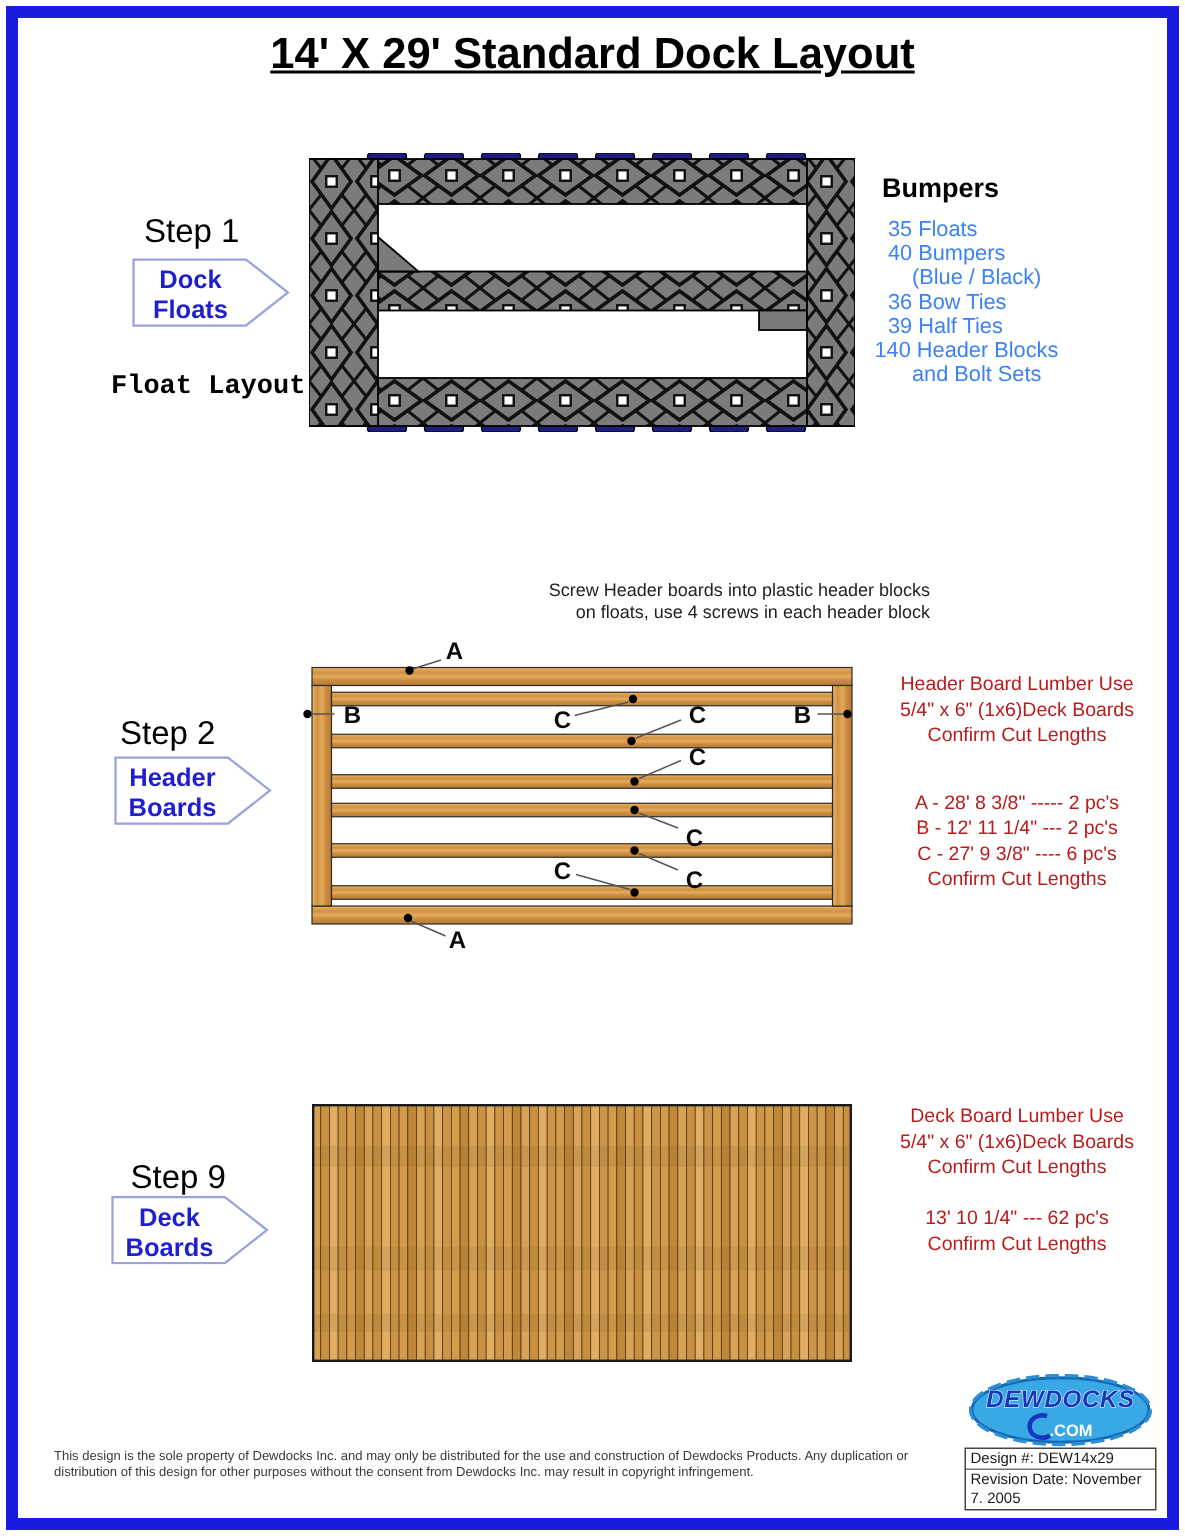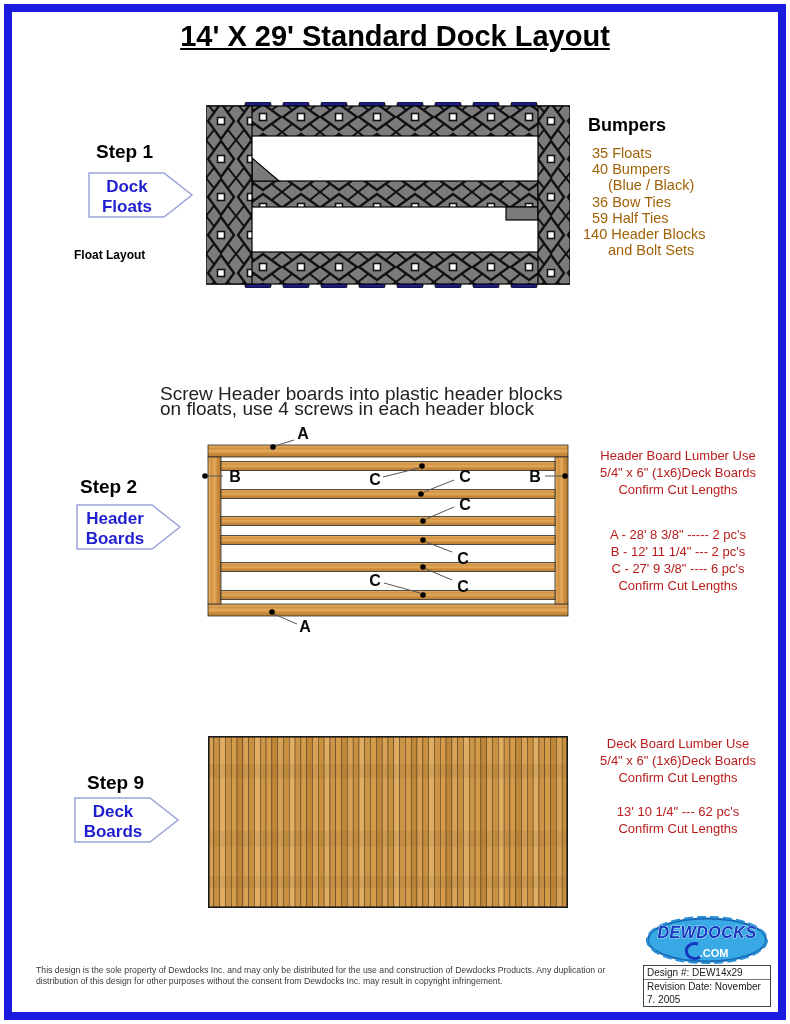--- a/index.html
+++ b/index.html
@@ -3,36 +3,36 @@
 <meta charset="utf-8">
 <style>
   html,body{margin:0;padding:0;background:#ffffff;}
   #page{position:relative;width:790px;height:1024px;background:#fff;
         font-family:"Liberation Sans",sans-serif;color:#000;overflow:hidden;}
   #page-border{position:absolute;inset:4px;border:8px solid #1b1be0;pointer-events:none;}
 
   .title{position:absolute;top:20px;left:0;width:100%;text-align:center;
          font-size:29px;font-weight:bold;text-decoration:underline;}
 
-  .step-label{position:absolute;font-size:19px;font-weight:bold;}
+  .step-label{position:absolute;font-size:22px;font-weight:normal;}
   .arrow-tag{position:absolute;}
   .arrow-tag text{font-weight:bold;font-size:17px;fill:#1f1fd0;text-anchor:middle;}
 
-  .caption-float{position:absolute;left:74px;top:248px;font-size:12px;font-weight:bold;}
+  .caption-float{position:absolute;left:74px;top:248px;font-size:18px;font-weight:bold;font-family:Liberation Mono, monospace;}
 
   .contents-heading{position:absolute;left:588px;top:115px;font-size:18px;font-weight:bold;}
   .contents-list{position:absolute;left:582px;top:145px;font-size:14.5px;line-height:16.2px;
-                 color:#a16207;padding-left:10px;white-space:nowrap;}
+                 color:#3b82f6;padding-left:10px;white-space:nowrap;}
   .contents-list .indent1{padding-left:16px;}
   .contents-list .outdent1{margin-left:-9px;text-align:center;}
 
   .instr-head{position:absolute;left:180px;top:348px;width:420px;text-align:center;
               font-size:17px;font-weight:bold;text-decoration:underline;}
-  .instr-body{position:absolute;left:160px;top:386px;width:460px;text-align:left;
-              font-size:19px;line-height:15px;color:#222;}
+  .instr-body{position:absolute;left:160px;top:386px;width:460px;text-align:right;
+              font-size:12px;line-height:15px;color:#222;}
 
   .side-note{position:absolute;width:200px;text-align:center;font-size:13px;
              line-height:17px;color:#b91c1c;}
   #note2a{left:578px;top:447px;}
   #note2b{left:578px;top:526px;}
   #note3a{left:578px;top:735px;}
   #note3b{left:578px;top:803px;}
 
   .legal{position:absolute;left:36px;top:965px;width:600px;font-size:8.7px;
          line-height:10.6px;color:#3a3a3a;}
@@ -108,21 +108,21 @@
     <rect x="0" y="4" width="46" height="178" fill="url(#patV)" stroke="#000" stroke-width="1.2"></rect>
     <rect x="332" y="4" width="32" height="178" fill="url(#patV)" stroke="#000" stroke-width="1.2"></rect>
   </svg>
 
   <div class="contents-heading">Bumpers</div>
   <div class="contents-list">
       <div>35 Floats</div>
       <div>40 Bumpers</div>
       <div class="indent1">(Blue / Black)</div>
       <div>36 Bow Ties</div>
-      <div>59 Half Ties</div>
+      <div>39 Half Ties</div>
       <div class="outdent1">140 Header Blocks</div>
       <div class="indent1">and Bolt Sets</div>
     </div>
 
   <div class="instr-body">
       <div>Screw Header boards into plastic header blocks</div>
       <div>on floats, use 4 screws in each header block</div>
     </div>
 
   <div class="step-label" style="left:80px;top:476px;">Step 2</div>

